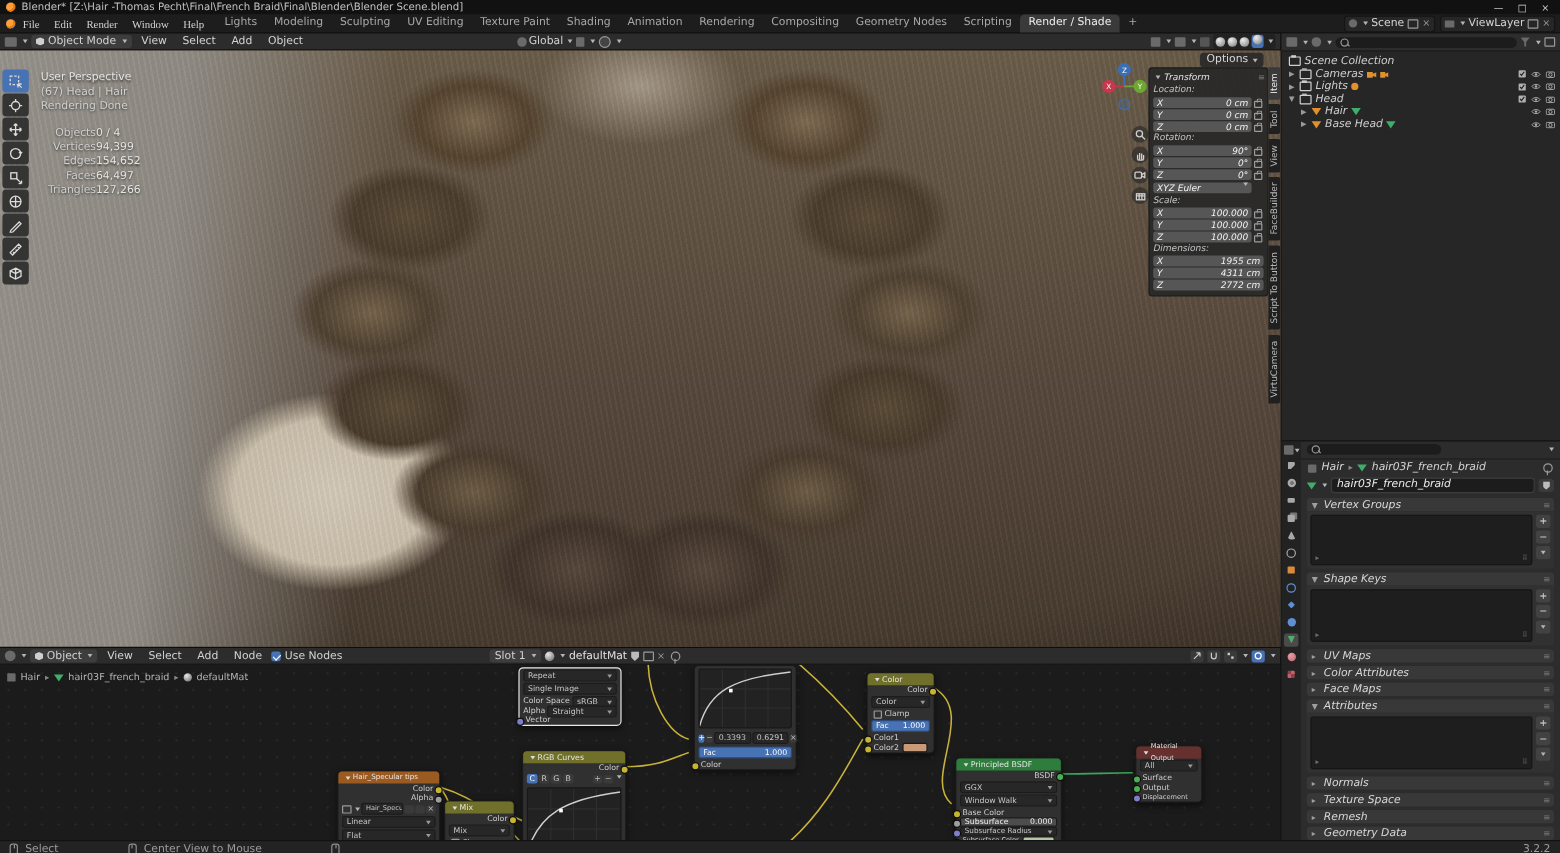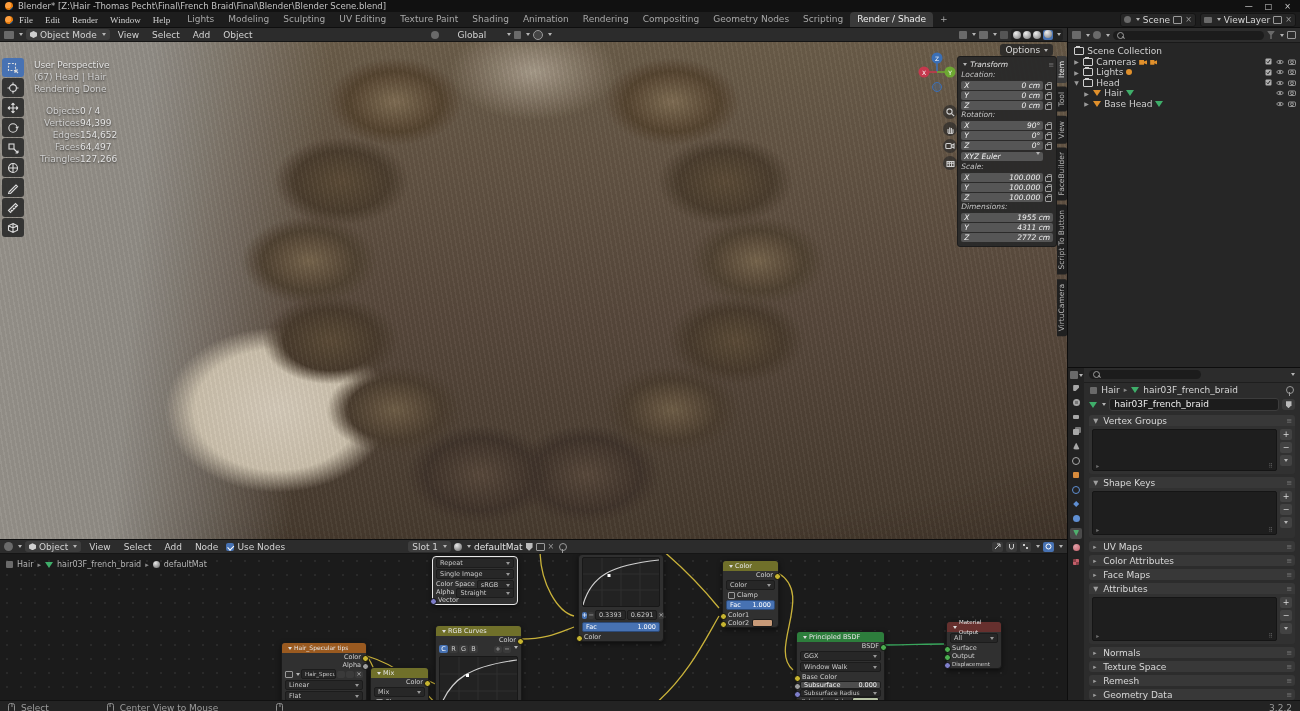--- a/index.html
+++ b/index.html
@@ -20,21 +20,21 @@
   .ws-tab{padding:1px 7px;color:#a8a8a8;line-height:13px;border-radius:4px 4px 0 0;}
   .ws-tab.active{background:#3a3a3a;color:#efefef;}
   .topbar-right{margin-left:auto;display:flex;gap:4px;padding-right:4px;}
   .selector{display:flex;align-items:center;gap:3px;background:#262626;border:1px solid #151515;border-radius:3px;
             padding:0 3px;height:12px;color:#d5d5d5;}
   .mini-ic{width:7px;height:6px;border:1px solid #9a9a9a;border-radius:1px;display:inline-block;}
   .mini-x{color:#9a9a9a;font-size:8px;}
   
   .main{display:flex;height:672px;}
   .left{width:1068px;display:flex;flex-direction:column;}
-  .right{width:232px;display:flex;flex-direction:column;border-left:1px solid #0d0d0d;}
+  .right{width:232px;display:flex;flex-direction:column;border-left:1px solid #0d0d0d;font-style:italic;}
   
   .viewport{height:512px;display:flex;flex-direction:column;}
   .vp-header{height:13px;background:#2c2c2c;display:flex;align-items:center;gap:3px;padding:0 4px;
              border-bottom:1px solid #151515;color:#d2d2d2;}
   .hicon{width:10px;height:8px;background:#6a6a6a;border-radius:1px;display:inline-block;}
   .mode-pill{display:flex;align-items:center;gap:3px;background:#3d3d3d;border-radius:3px;padding:0 4px;height:11px;}
   .cube-ic{width:7px;height:7px;background:#cfcfcf;clip-path:polygon(50% 0,100% 25%,100% 75%,50% 100%,0 75%,0 25%);}
   .vhm{padding:0 5px;}
   .sphere{width:8px;height:8px;border-radius:50%;background:radial-gradient(circle at 35% 30%,#eee,#777);display:inline-block;}
   .sph-wrap{display:flex;gap:2px;align-items:center;background:#222;border-radius:3px;padding:1px 2px;}
@@ -255,21 +255,21 @@
             <i class="car"></i>
           <div class="mode-pill">
             <span class="cube-ic"></span>
             <span>Object Mode</span>
               <i class="car"></i>
           </div>
           <span class="vhm">View</span>
           <span class="vhm">Select</span>
           <span class="vhm">Add</span>
           <span class="vhm">Object</span>
-          <span style="margin-left:170px;display:flex;align-items:center;gap:19px">
+          <span style="margin-left:170px;display:flex;align-items:center;gap:2px">
             <span class="hicon" style="width:8px;height:8px;border-radius:50%"></span>
             <span>Global</span>
               <i class="car"></i>
           </span>
           <span class="hicon" style="width:7px;height:8px"></span>
             <i class="car"></i>
           <span class="hicon" style="width:8px;height:8px;border-radius:50%;background:#444;border:1px solid #999"></span>
             <i class="car"></i>
           <span style="margin-left:auto;display:flex;align-items:center;gap:3px">
             <span class="hicon" style="width:8px;height:8px"></span>

